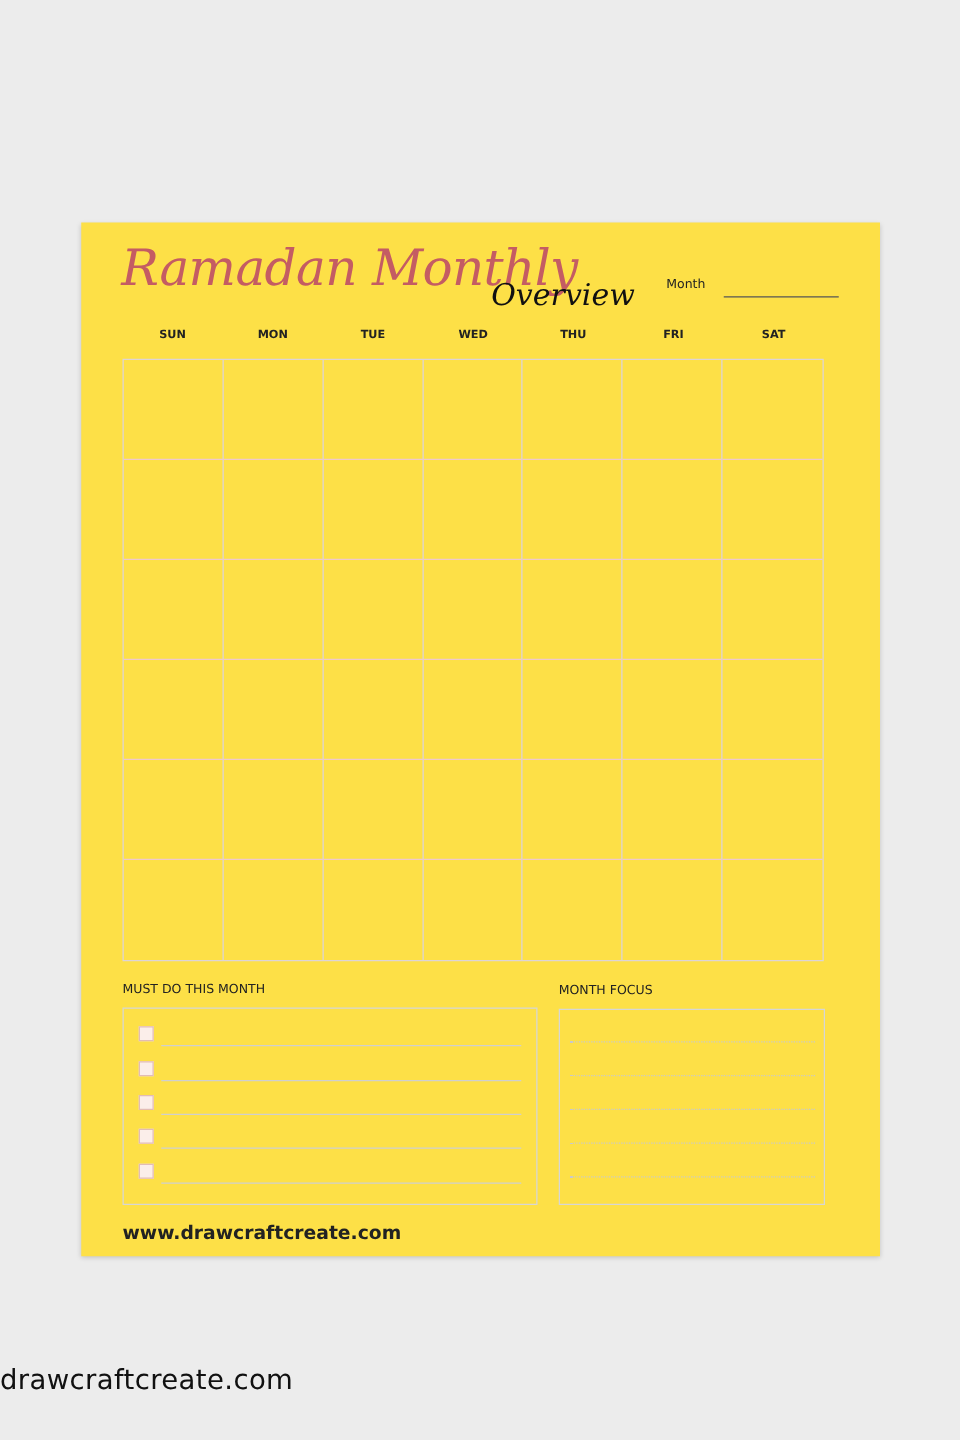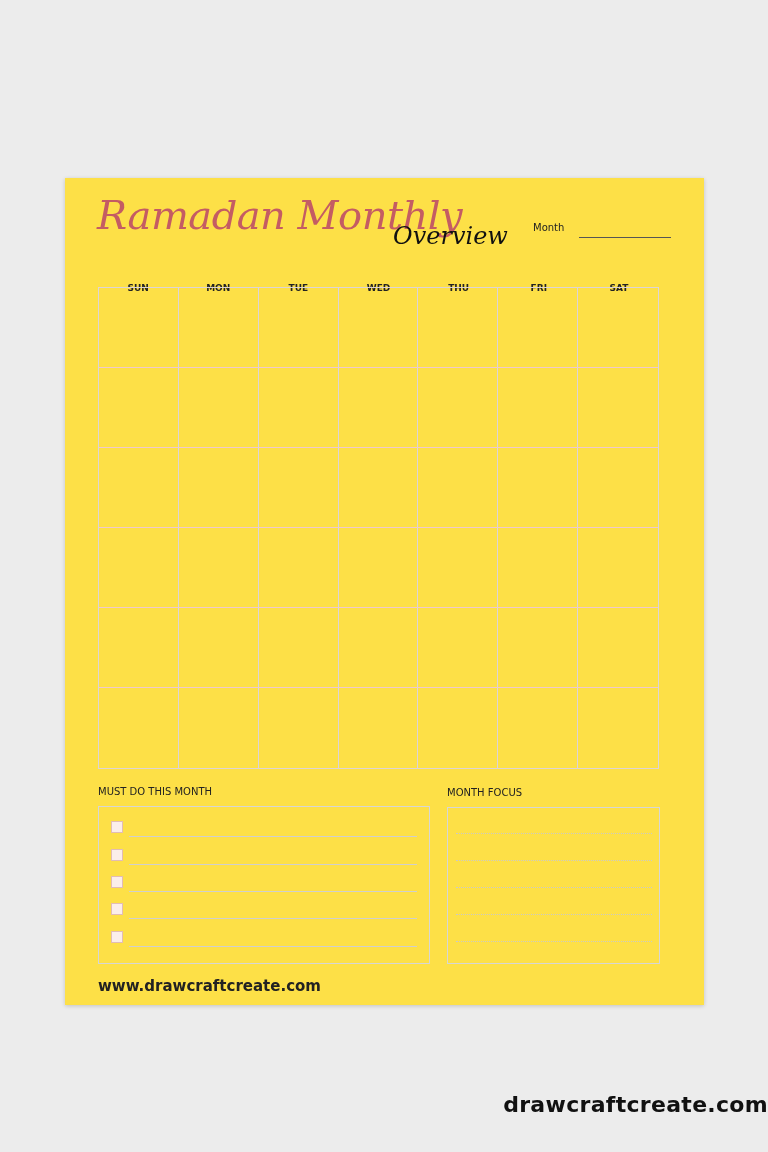--- a/index.html
+++ b/index.html
@@ -3,33 +3,33 @@
 <meta charset="utf-8">
 <style>
   html,body{margin:0;padding:0;}
   body{width:768px;height:1152px;background:#ececec;position:relative;overflow:hidden;font-family:"DejaVu Sans",sans-serif;}
   .sheet{position:absolute;left:65px;top:178px;width:639px;height:827px;background:#fde047;box-shadow:0 1px 4px rgba(0,0,0,0.18);}
   .title-main{position:absolute;left:32px;top:14px;font-family:"DejaVu Serif",serif;font-style:italic;font-size:40px;color:#c45c63;letter-spacing:-0.5px;white-space:nowrap;}
   .title-sub{position:absolute;left:328px;top:44px;font-family:"DejaVu Serif",serif;font-style:italic;font-size:24px;color:#111;white-space:nowrap;}
   .month-label{position:absolute;left:468px;top:44px;font-family:"DejaVu Sans",sans-serif;font-size:10px;color:#222;}
   .month-line{position:absolute;left:514px;top:59px;width:92px;border-bottom:1px solid #555;}
   .days{position:absolute;left:33px;top:85px;width:561px;display:flex;}
-  .days span{flex:1;text-align:center;font-family:"DejaVu Sans",sans-serif;font-size:9px;font-weight:bold;color:#222;margin-top:20px;}
+  .days span{flex:1;text-align:center;font-family:"DejaVu Sans",sans-serif;font-size:9px;font-weight:bold;color:#222;}
   .grid{position:absolute;left:33px;top:109px;width:561px;height:482px;border:1px solid #ddd4d6;display:grid;grid-template-columns:repeat(7,1fr);grid-template-rows:repeat(6,1fr);box-sizing:border-box;}
   .cell{border-right:1px solid #dcd3d8;border-bottom:1px solid #efc9cc;box-sizing:border-box;}
   .cell.last-col{border-right:none;}
   .cell.last-row{border-bottom:none;}
   .sec-label{position:absolute;font-family:"DejaVu Sans",sans-serif;font-size:10px;color:#222;}
   .box{position:absolute;border:1px solid #d6d6d6;box-sizing:border-box;}
   .todo-row{position:absolute;left:12px;height:14px;width:306px;}
   .chk{position:absolute;left:0;top:0;width:12px;height:12px;border:1px solid #e2bcb5;background:#fbeeea;box-sizing:border-box;}
   .todo-line{position:absolute;left:18px;top:15px;width:288px;border-bottom:1px solid #cfcfcf;}
   .dotline{position:absolute;left:8px;width:196px;border-bottom:1px dotted #c9c9c9;}
   .footer-url{position:absolute;left:33px;top:799px;font-family:"DejaVu Sans",sans-serif;font-size:15px;font-weight:bold;color:#222;}
-  .brand{position:absolute;left:0;width:768px;top:1092px;text-align:right;font-family:"DejaVu Sans",sans-serif;font-size:22px;font-weight:bold;color:#111;letter-spacing:0.3px;}
+  .brand{position:absolute;left:0;width:768px;top:1092px;text-align:left;font-family:"DejaVu Sans",sans-serif;font-size:22px;font-weight:normal;color:#111;letter-spacing:0.3px;}
 </style>
 </head>
 <body>
 
 <div class="sheet">
   <div class="title-main">Ramadan Monthly</div>
   <div class="title-sub">Overview</div>
   <div class="month-label">Month</div>
   <div class="month-line"></div>
 

